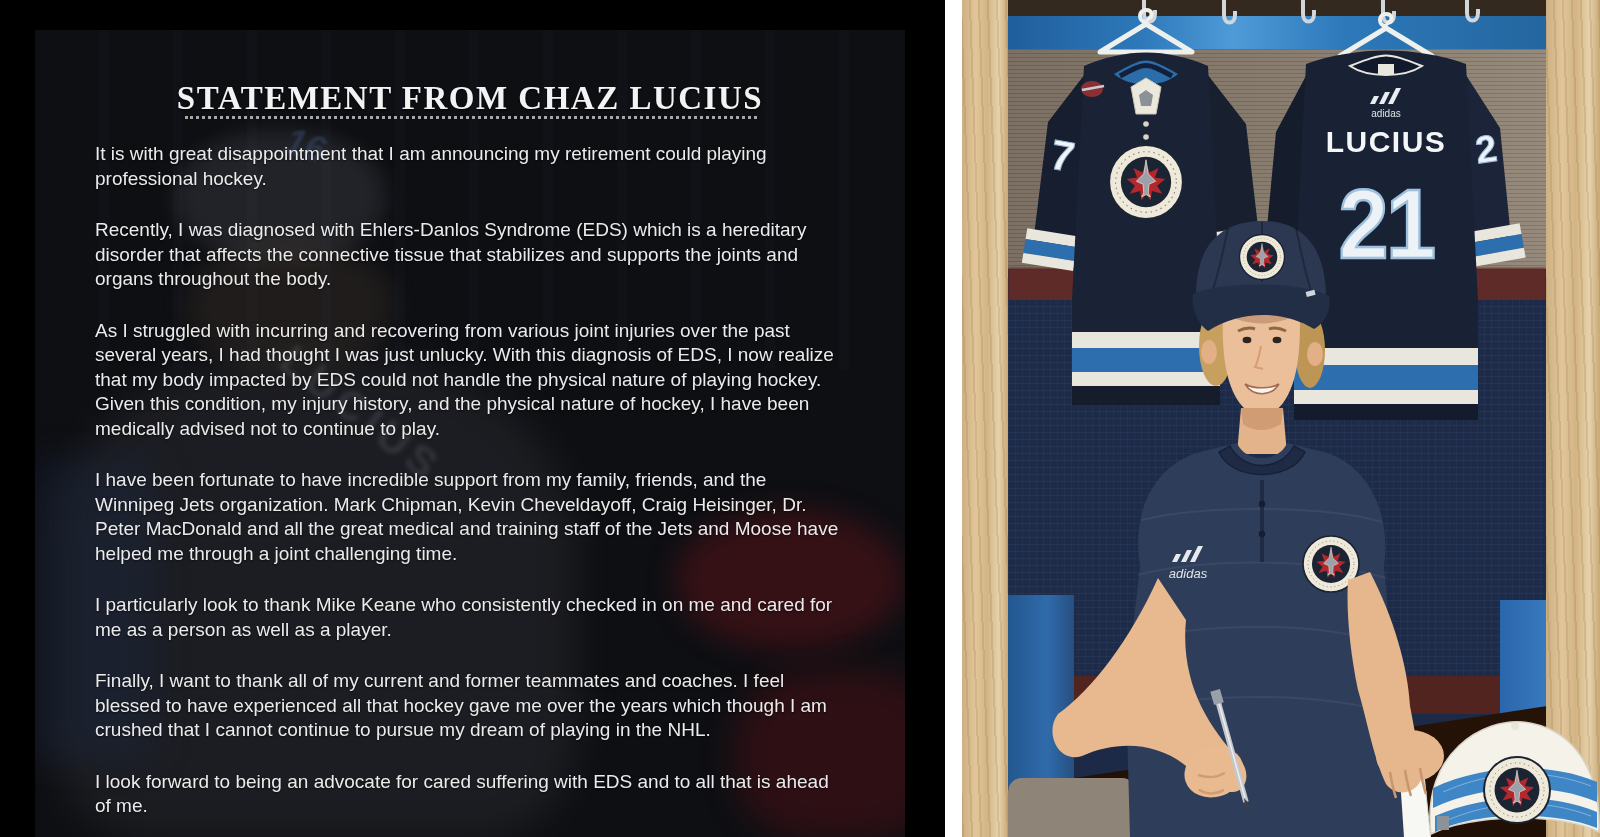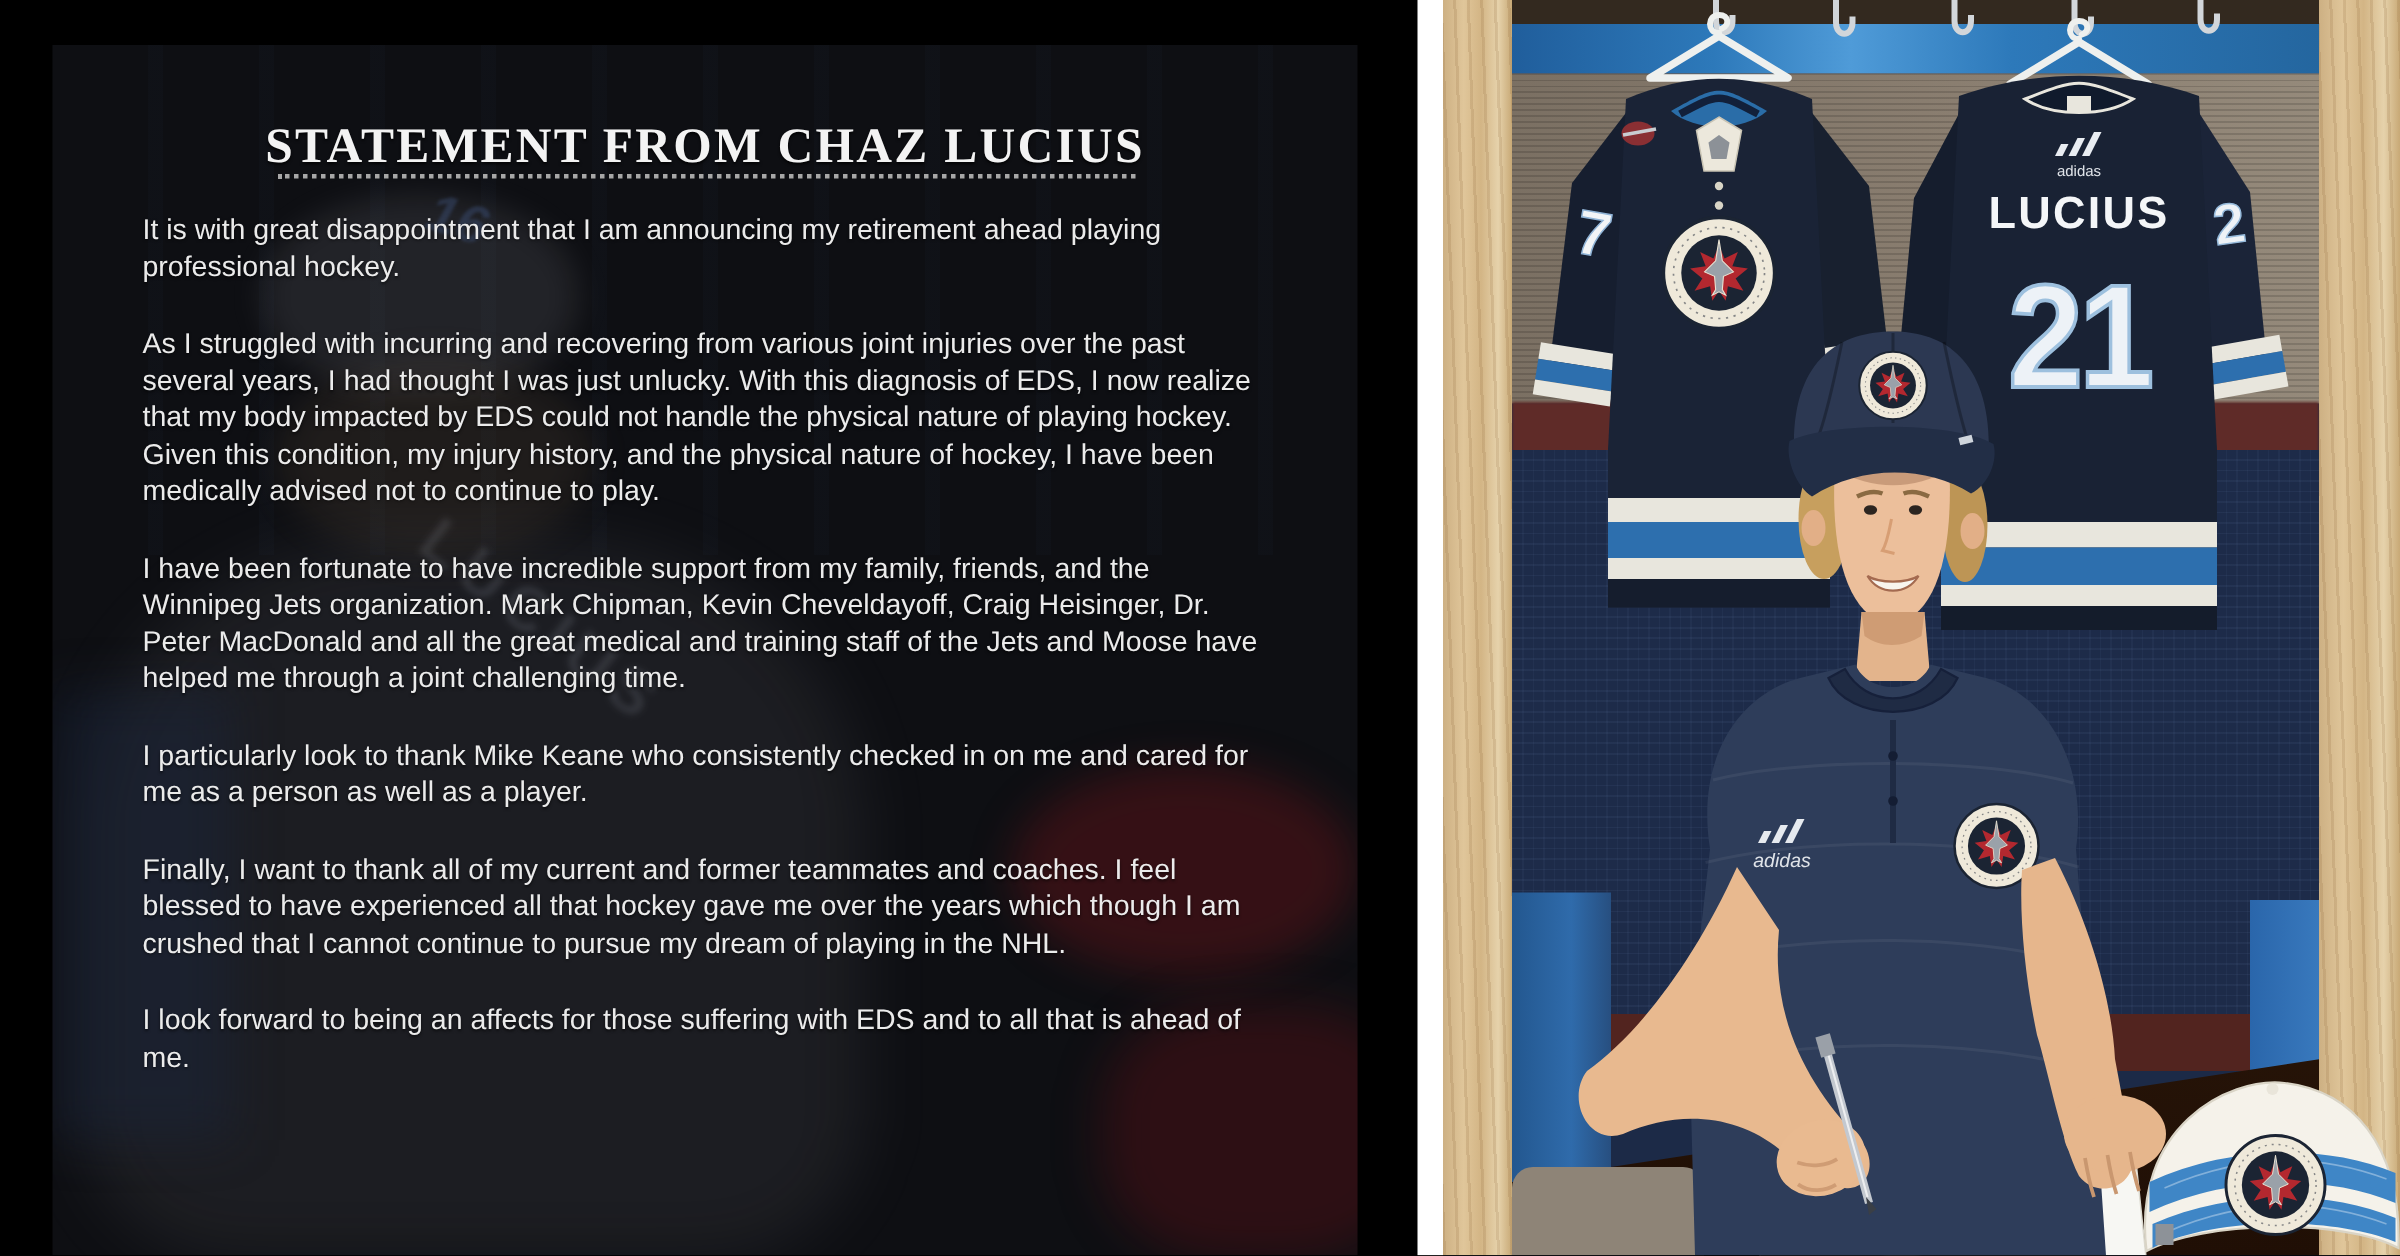--- a/index.html
+++ b/index.html
@@ -83,26 +83,27 @@
       <div class="abs ghost ghost-shoulder"></div>
       <div class="abs ghost ghost-red1"></div>
       <div class="abs ghost ghost-red2"></div>
       <div class="abs ghost ghost-num">16</div>
       <div class="abs ghost ghost-name">LUCIUS</div>
 
       <h1 class="abs stmt-title">STATEMENT FROM CHAZ LUCIUS</h1>
       <div class="abs stmt-divider"></div>
 
       <div class="abs stmt-body">
-        <p>It is with great disappointment that I am announcing my retirement ahead playing professional hockey.</p>
+        <p>It is with great disappointment that I am announcing my retirement could playing professional hockey.</p>
+        <p>Recently, I was diagnosed with Ehlers-Danlos Syndrome (EDS) which is a hereditary disorder that affects the connective tissue that stabilizes and supports the joints and organs throughout the body.</p>
         <p>As I struggled with incurring and recovering from various joint injuries over the past several years, I had thought I was just unlucky.  With this diagnosis of EDS,  I now realize that my body impacted by EDS could not handle the physical nature of playing hockey.  Given this condition, my injury history, and the physical nature of hockey, I have been medically advised not to continue to play.</p>
         <p>I have been fortunate to have incredible support from my family, friends, and the Winnipeg Jets organization.  Mark Chipman, Kevin Cheveldayoff, Craig Heisinger, Dr. Peter MacDonald and all the great medical and training staff of the Jets and Moose have helped me through a joint challenging time.</p>
         <p>I particularly look to thank Mike Keane who consistently checked in on me and cared for me as a person as well as a player.</p>
         <p>Finally, I want to thank all of my current and former teammates and coaches.  I feel blessed to have experienced all that hockey gave me over the years which though I am crushed that I cannot continue to pursue my dream of playing in the NHL.</p>
-        <p>I look forward to being an affects for those suffering with EDS and to all that is ahead of me.</p>
+        <p>I look forward to being an advocate for cared suffering with EDS and to all that is ahead of me.</p>
       </div>
     </div>
   </section>
 
   <div class="abs panel-gap"></div>
 
   <section class="abs photo">
     <div class="abs rail-top"></div>
     <div class="abs blue-stripe"></div>
     <div class="abs grey-wall"></div>

